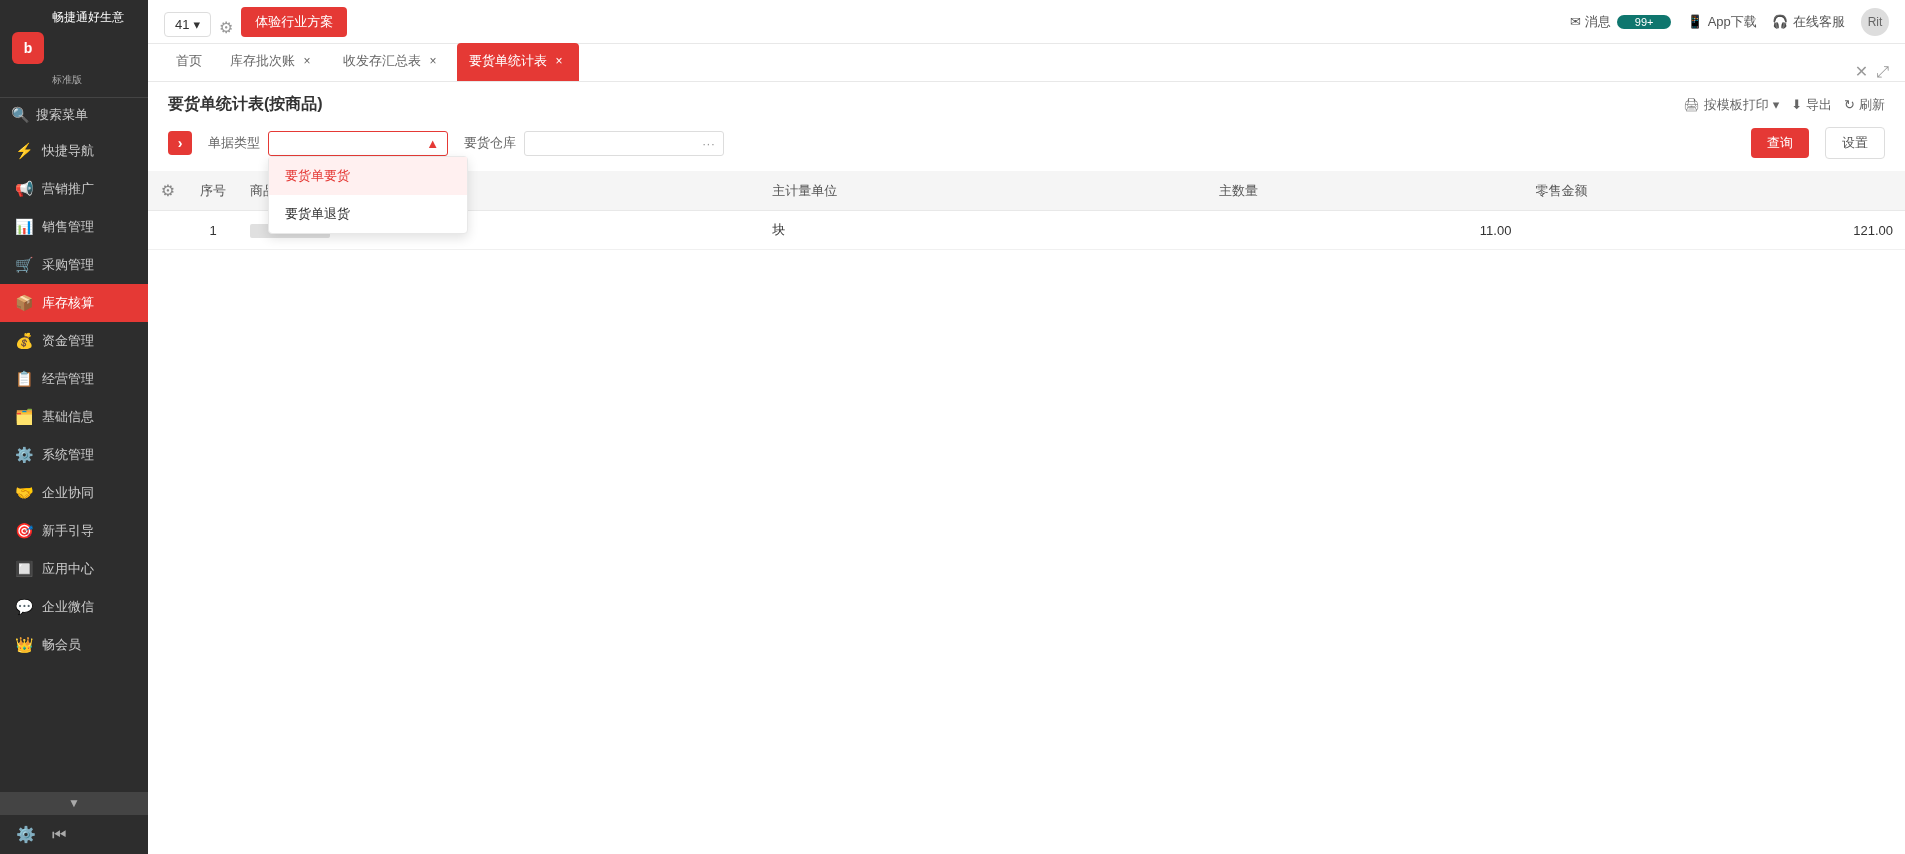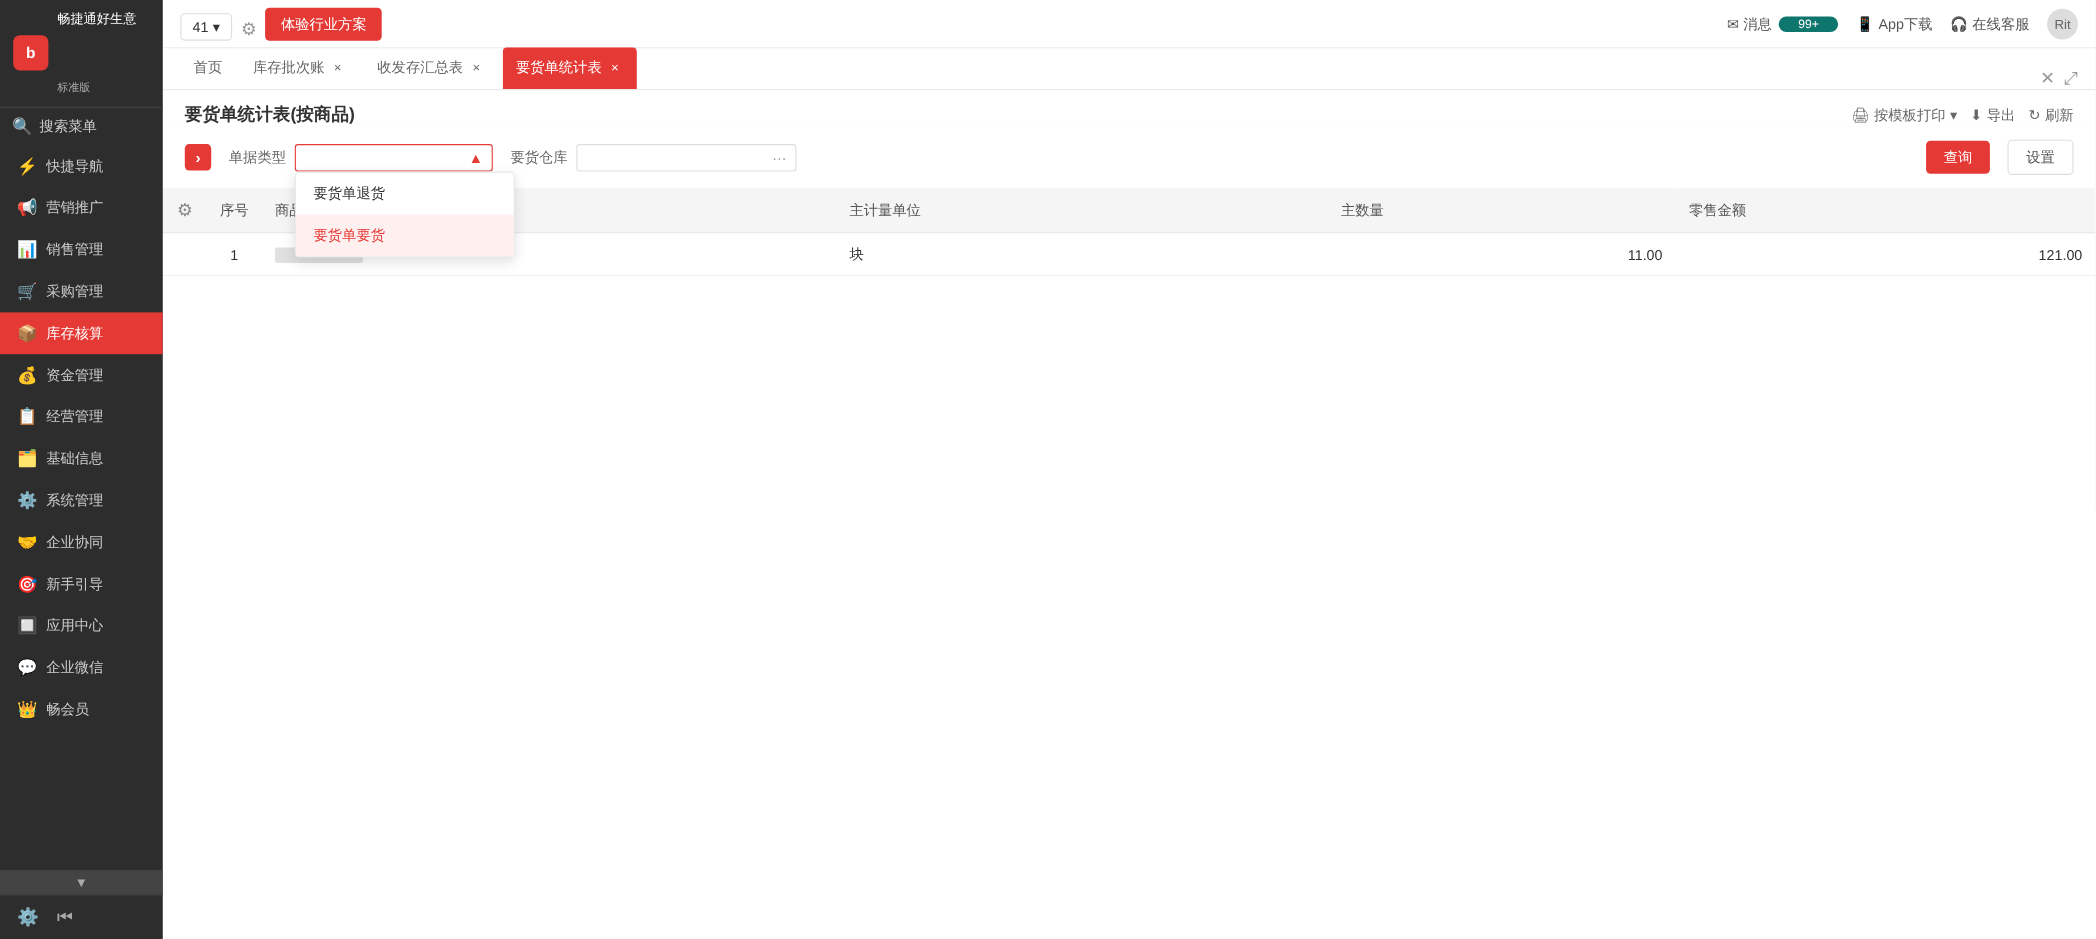--- a/index.html
+++ b/index.html
@@ -491,25 +491,25 @@
 
       <div class="filter-type-group">
         <span class="filter-label">单据类型</span>
         <div class="type-select-wrapper">
           <div class="filter-select">
             <span>&nbsp;</span>
             <span style="color:#e53935">▲</span>
           </div>
 
           <div class="dropdown-menu">
+            <div class="dropdown-item selected">
+              <span>要货单要货</span>
+            </div>
             <div class="dropdown-item">
               <span>要货单退货</span>
-            </div>
-            <div class="dropdown-item selected">
-              <span>要货单要货</span>
             </div>
           </div>
         </div>
       </div>
 
       <div class="warehouse-group">
         <span class="filter-label">要货仓库</span>
         <div class="warehouse-input">
           <span>&nbsp;</span>
           <span style="color:#999">···</span>

